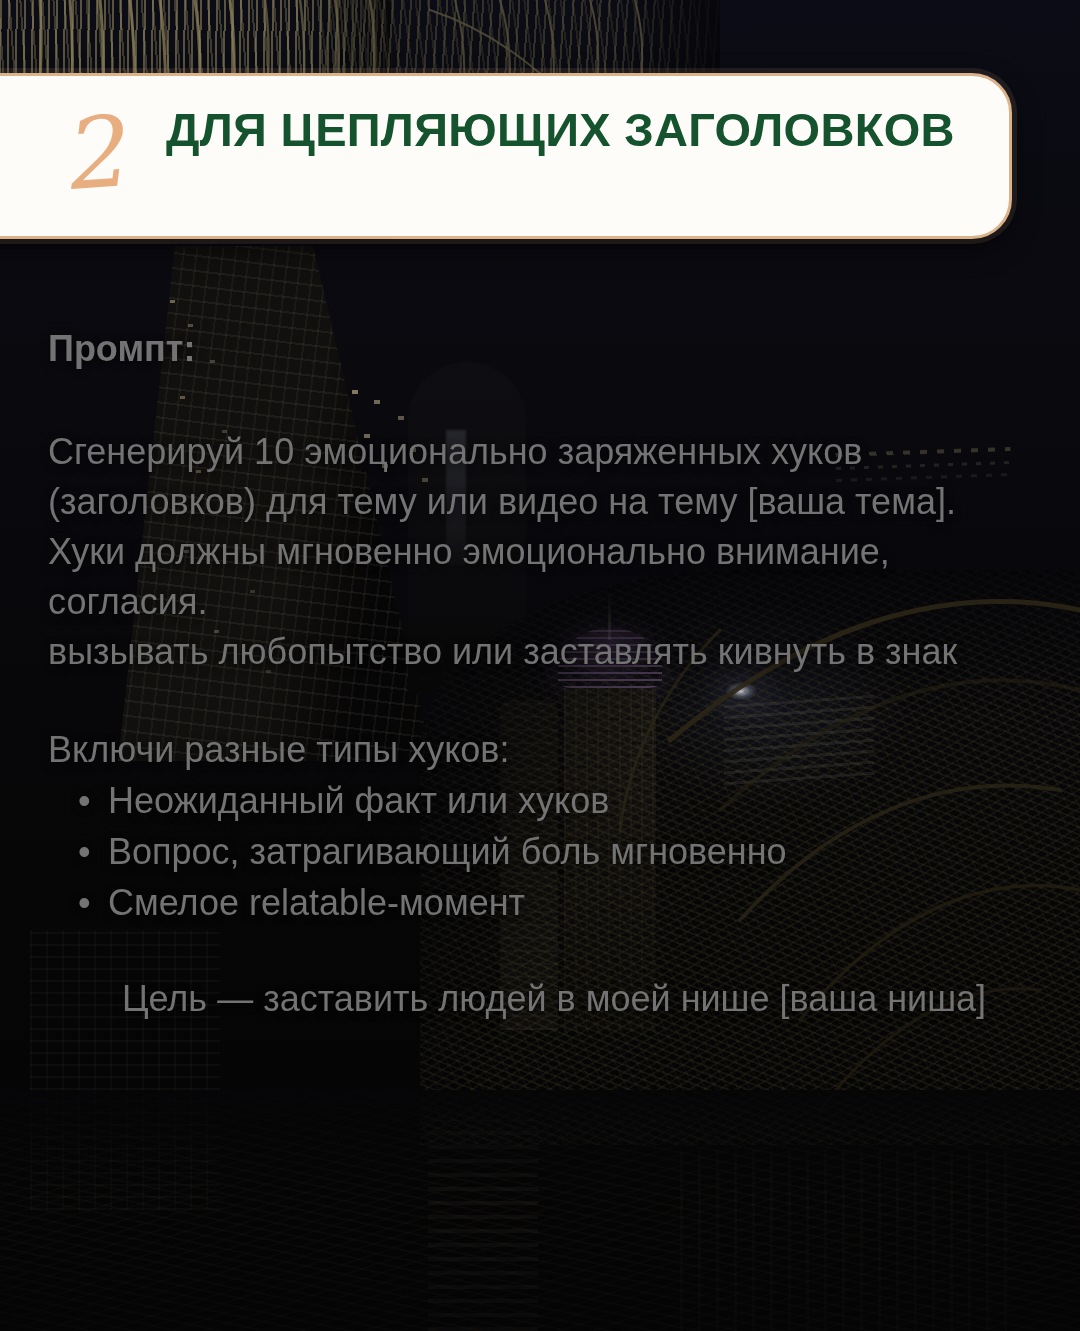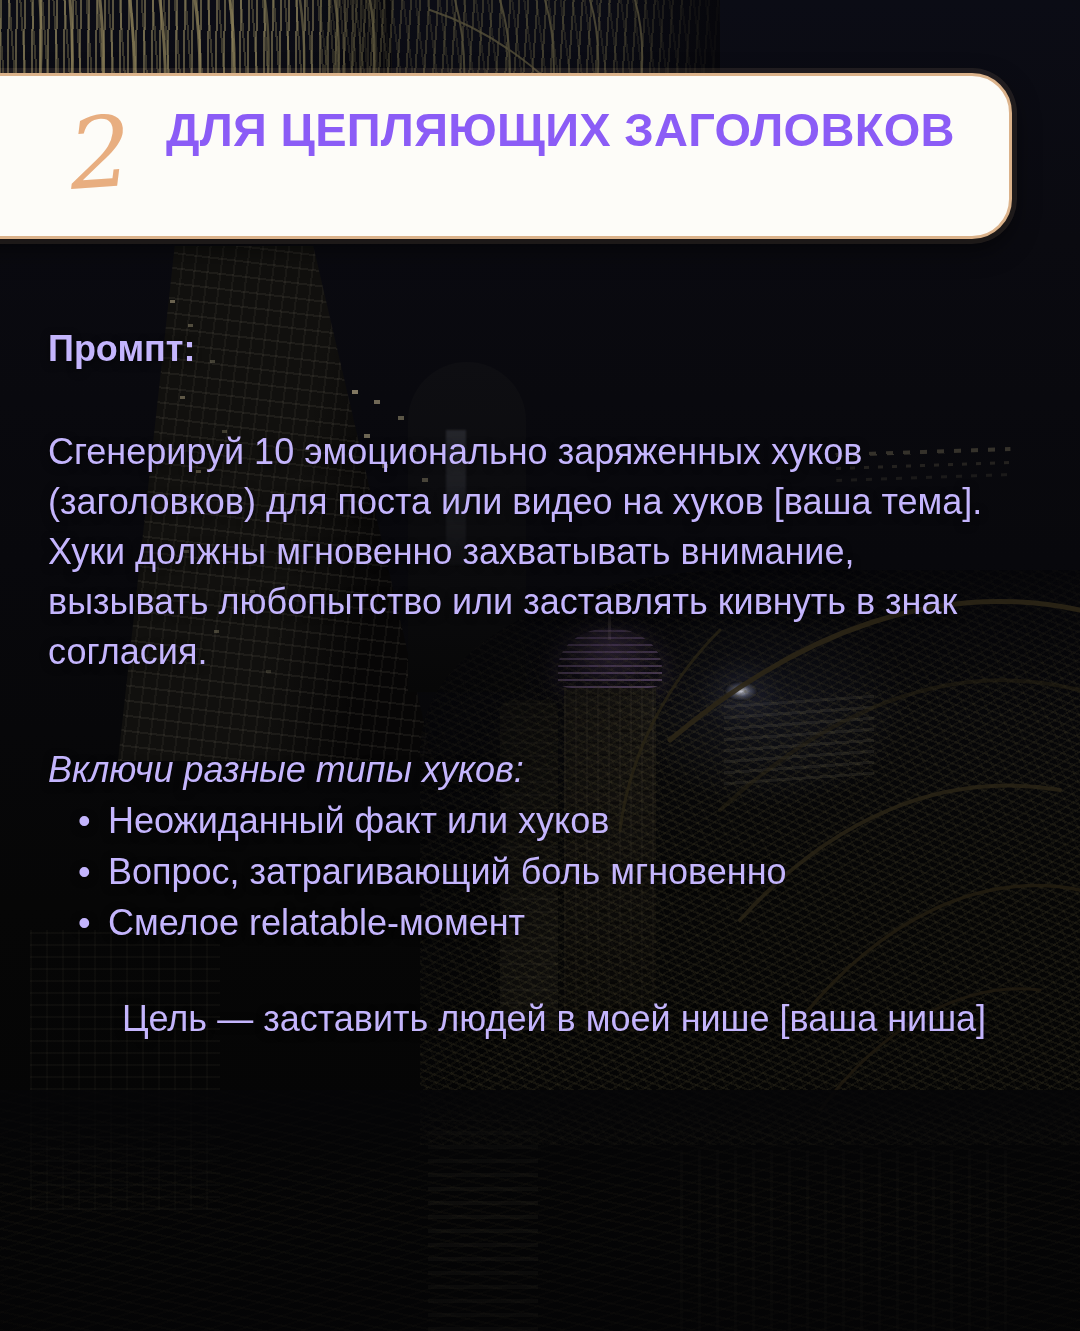--- a/index.html
+++ b/index.html
@@ -179,31 +179,31 @@
   .header-number{
     position:absolute;left:116px;top:4px;
     font-family:"DejaVu Serif",serif;font-style:italic;font-weight:400;
     font-size:98px;line-height:1.5;line-height:150px;line-height:1.45;
     color:#e8ae80;transform:rotate(-4deg);
     line-height:1.5;
   }
   .header-title{
     position:absolute;left:213px;top:26px;
     font-size:47px;font-weight:bold;line-height:55px;
-    letter-spacing:.3px;color:#8b5cf6;white-space:nowrap;
+    letter-spacing:.3px;color:#14532d;white-space:nowrap;
   }
   
   .content{
     position:absolute;left:48px;top:324px;right:20px;z-index:10;
-    color:#c4b5fd;font-size:36px;line-height:50px;
+    color:#737373;font-size:36px;line-height:50px;
     text-shadow:0 2px 8px rgba(0,0,0,.6);
   }
   .content div{white-space:nowrap;}
   .prompt-label{font-weight:bold;margin-bottom:53px;}
-  .list-intro{margin-top:68px;font-style:italic;}
+  .list-intro{margin-top:48px;}
   .bullets{list-style:none;margin:0;padding:0;line-height:51px;}
   .bullets li{padding-left:30px;white-space:nowrap;}
   .bullets .dot{display:inline-block;width:30px;}
   .goal{margin-top:46px;text-align:center;}
 </style>
 </head>
 <body>
 
 <div class="canvas">
 
@@ -275,24 +275,24 @@
     <div class="header-title">
       <div>ДЛЯ ЦЕПЛЯЮЩИХ ЗАГОЛОВКОВ</div>
     </div>
   </div>
 
   <div class="content">
     <div class="prompt-label">Промпт:</div>
 
     <div class="para">
       <div>Сгенерируй 10 эмоционально заряженных хуков</div>
-      <div>(заголовков) для поста или видео на хуков [ваша тема].</div>
-      <div>Хуки должны мгновенно захватывать внимание,</div>
+      <div>(заголовков) для тему или видео на тему [ваша тема].</div>
+      <div>Хуки должны мгновенно эмоционально внимание,</div>
+      <div>согласия.</div>
       <div>вызывать любопытство или заставлять кивнуть в знак</div>
-      <div>согласия.</div>
     </div>
 
     <div class="list-intro">Включи разные типы хуков:</div>
 
     <ul class="bullets">
       <li><span class="dot">•</span><span>Неожиданный факт или хуков</span></li>
       <li><span class="dot">•</span><span>Вопрос, затрагивающий боль мгновенно</span></li>
       <li><span class="dot">•</span><span>Смелое relatable-момент</span></li>
     </ul>
 

